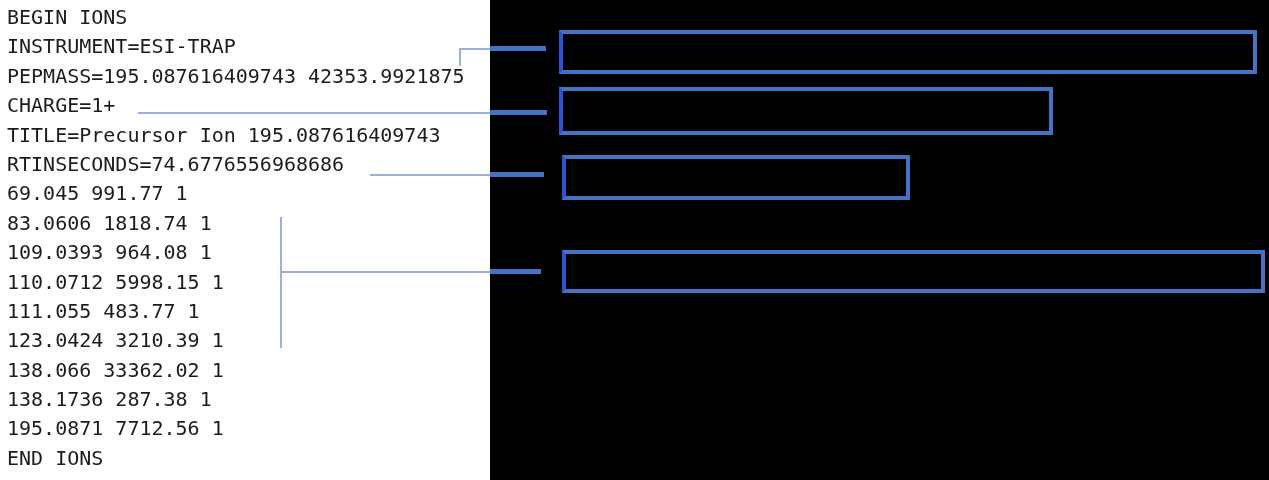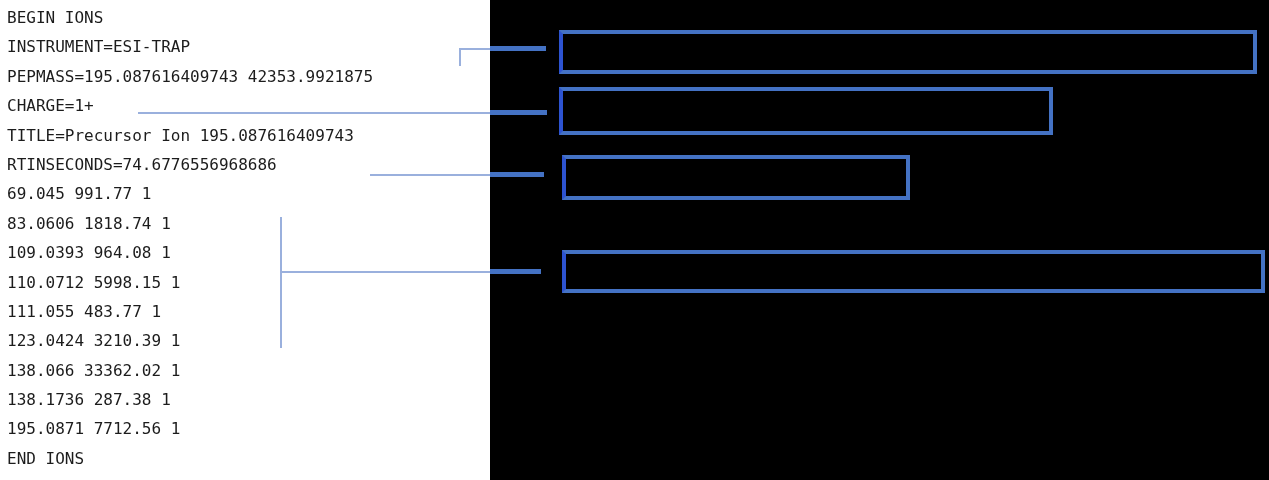--- a/index.html
+++ b/index.html
@@ -18,21 +18,21 @@
     position: absolute;
     left: 490px; top: 0;
     width: 779px; height: 480px;
     background: var(--panel-bg, #000000);
   }
 
   
   .code {
     position: absolute;
     left: 7px; top: 3px;
-    font-size: 16px;
+    font-size: 20px;
     line-height: 29.4px;
     letter-spacing: 0;
     color: var(--code-color, #1c1c1c);
     white-space: pre;
   }
   .code-line { height: 29.4px; }
 
   
   .callout-box {
     position: absolute;

